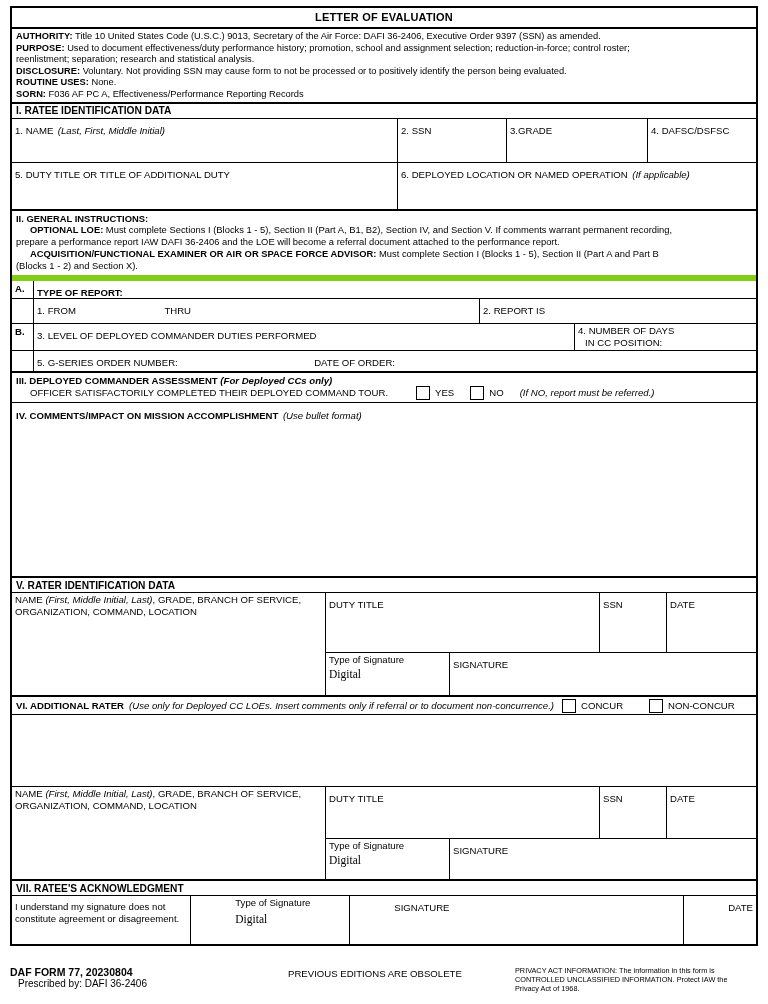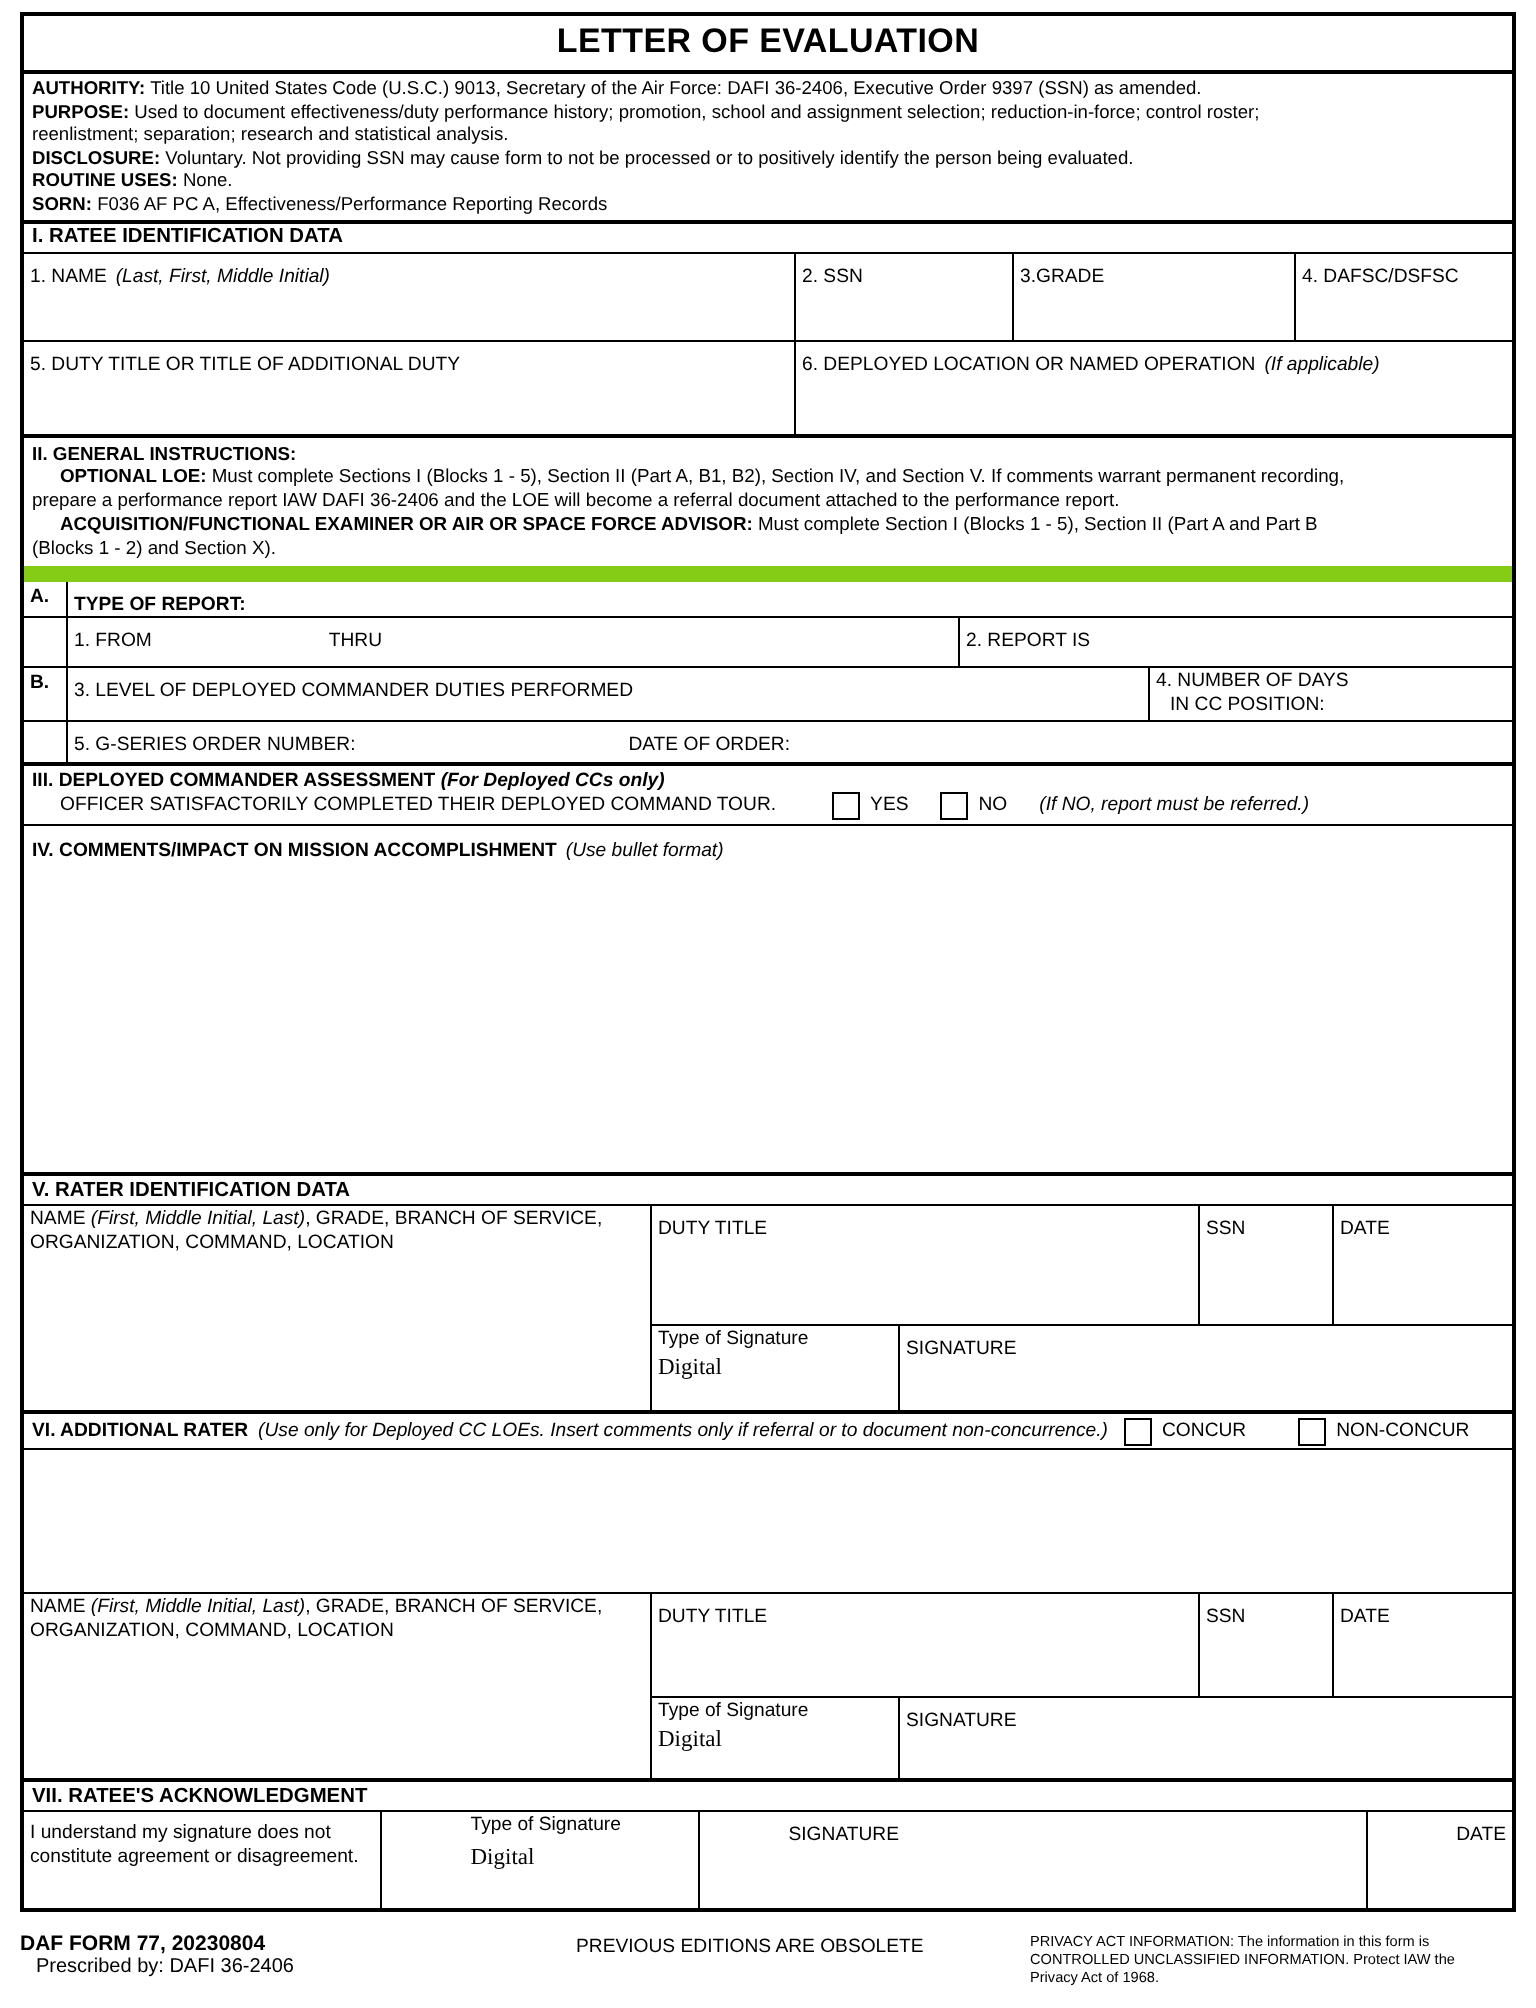--- a/index.html
+++ b/index.html
@@ -7,34 +7,34 @@
        -webkit-font-smoothing:none;}
   .page{position:relative;width:768px;height:1004px;box-sizing:border-box;}
   .form{position:absolute;left:10px;top:6px;width:748px;border:2px solid #000;box-sizing:border-box;}
 
   
   .row{display:flex;border-bottom:1px solid #000;box-sizing:border-box;}
   .row:last-child{border-bottom:none;}
   .cell{box-sizing:border-box;padding:1px 3px;border-right:1px solid #000;}
   .cell:last-child{border-right:none;}
 
-  .title{text-align:center;font-weight:bold;font-size:17px;padding:3px 0 4px;
+  .title{text-align:center;font-weight:bold;font-size:11px;padding:3px 0 4px;
          border-bottom:2px solid #000;letter-spacing:.2px;}
 
   .privacy{padding:2px 4px 1px 4px;border-bottom:2px solid #000;}
   .pline{font-size:9.3px;line-height:11.6px;white-space:normal;}
   .pline b{font-weight:bold;}
 
   .secbar{font-weight:bold;font-size:10.2px;padding:1.5px 4px;border-bottom:1px solid #000;}
 
   .lbl{font-size:9.6px;line-height:11.5px;}
   .lbl i{font-style:italic;}
   .lbl b{font-weight:bold;}
 
-  .instr{padding:2px 15px 3px 4px;border-bottom:8px solid #84cc16;}
+  .instr{padding:2px 15px 3px 4px;border-bottom:6px solid #84cc16;}
   .iline{font-size:9.4px;line-height:11.9px;}
   .iline b{font-weight:bold;}
   .ind{padding-left:14px;}
 
   .ltrcol{width:22px;border-right:1px solid #000;font-size:9.6px;font-weight:bold;
           padding:1.5px 0 0 3px;box-sizing:border-box;}
 
   .chk{display:inline-block;width:12px;height:12px;border:1.2px solid #000;
        vertical-align:-2px;background:#fff;}
   .serif{font-family:"Liberation Serif",serif;font-size:11.5px;}

